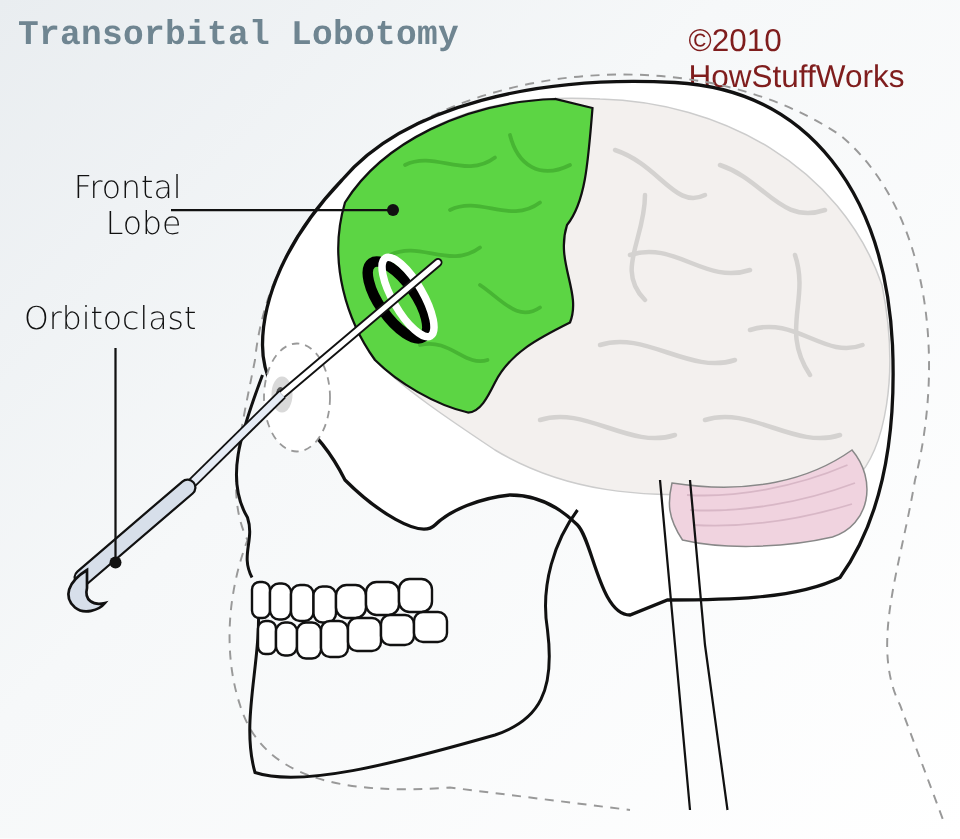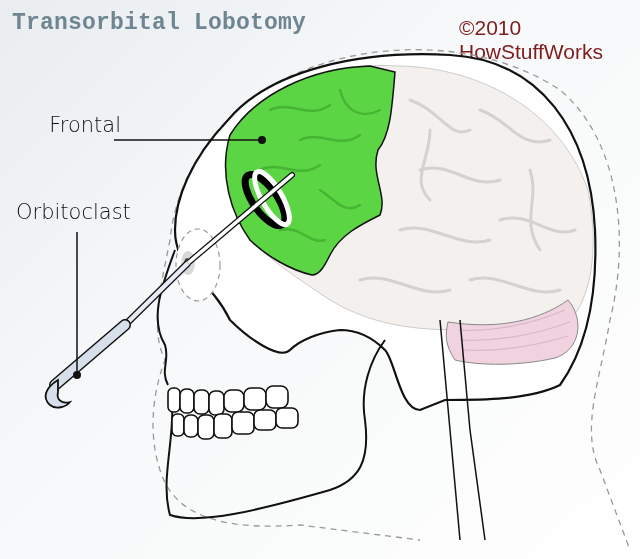--- a/index.html
+++ b/index.html
@@ -99,14 +99,15 @@
   </g>
 
   <line x1="114" y1="140" x2="262" y2="140" stroke="#111" stroke-width="1.5"></line>
   <circle cx="262" cy="140" r="4" fill="#111"></circle>
   <line x1="77" y1="232" x2="77" y2="375" stroke="#111" stroke-width="1.5"></line>
   <circle cx="77" cy="375" r="4" fill="#111"></circle>
 </svg>
 
 <div class="label label-frontal">
   <div>Frontal</div>
+  <div>Lobe</div>
 </div>
 <div class="label label-orbito">Orbitoclast</div>
 
 </body></html>

